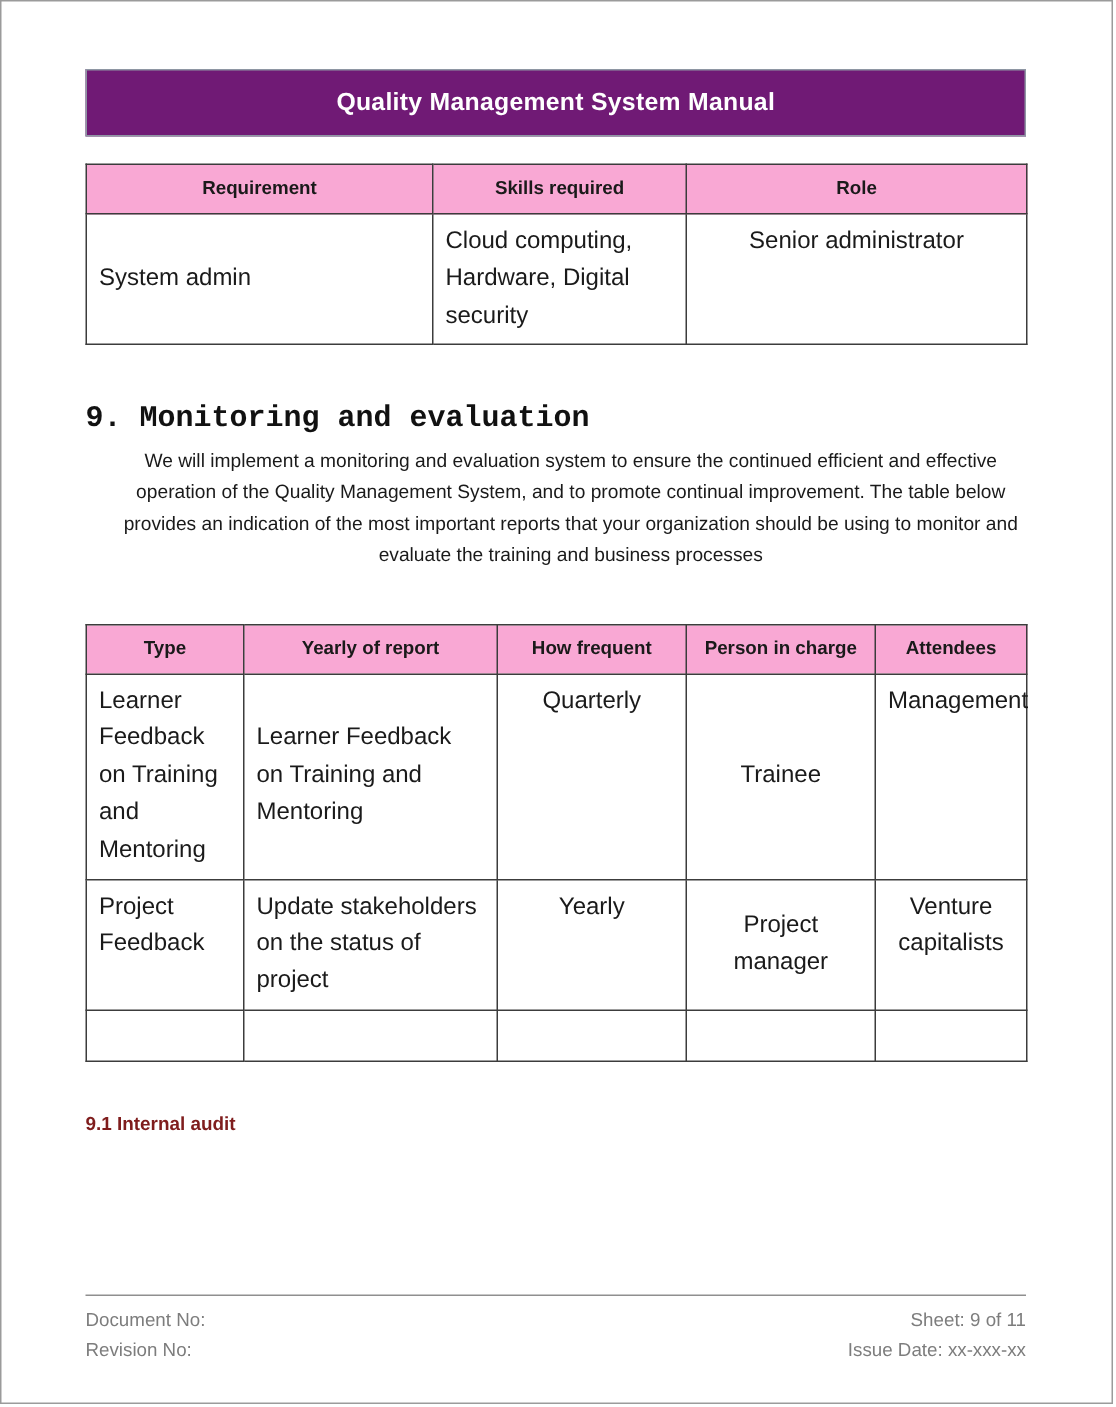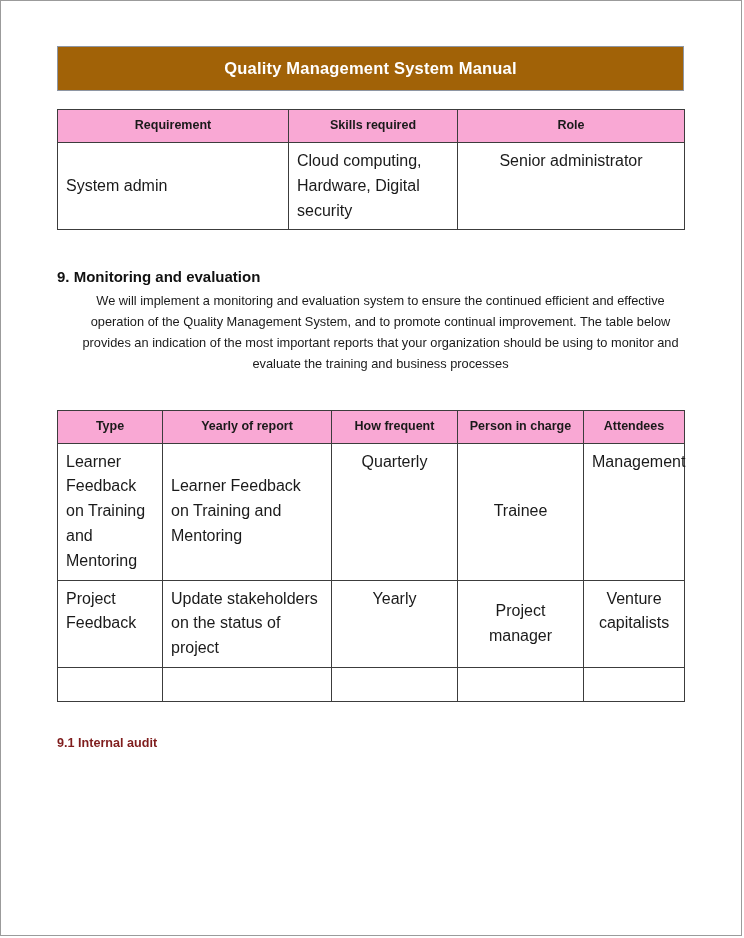--- a/index.html
+++ b/index.html
@@ -27,21 +27,21 @@
   }
   .content {
     position: absolute;
     left: 56px;
     top: 45px;
     width: 627px;
   }
 
   
   .title-banner {
-    background: #a16207;
+    background: #701a75;
     height: 45px;
     display: flex;
     align-items: center;
     justify-content: center;
     border: 1px solid #8e96a3;
     box-sizing: border-box;
   }
   .title-banner .title-text {
     color: #ffffff;
     font-size: 16.5px;
@@ -82,24 +82,25 @@
   .t1 .row-body td { height: 72px; }
   .t1 .cell-req   { text-align: left;   vertical-align: middle; }
   .t1 .cell-skill { text-align: left;   vertical-align: top; }
   .t1 .cell-role  { text-align: center; vertical-align: top; }
 
   
   .section {
     margin-top: 38px;
   }
   .section-heading {
-    font-size: 15px;
+    font-size: 20px;
     font-weight: bold;
     color: #111111;
     margin: 0 0 6px 0;
+    font-family: Liberation Mono, monospace;
   }
   .section-body {
     margin: 0 0 0 20px;
     font-size: 12.8px;
     line-height: 1.62;
     color: #1a1a1a;
     text-align: center;
   }
 
   
@@ -220,13 +221,23 @@
           <td class="al-ctr-mid"></td>
           <td class="al-ctr-top"></td>
         </tr>
       </tbody>
     </table>
 
     <div class="subsection-heading">9.1 Internal audit</div>
 
   </div>
 
+  <div class="footer">
+    <div class="f-left">
+      <div>Document No:</div>
+      <div>Revision No:</div>
+    </div>
+    <div class="f-right">
+      <div>Sheet: 9 of 11</div>
+      <div>Issue Date: xx-xxx-xx</div>
+    </div>
+  </div>
 </div>
 
 </body></html>

